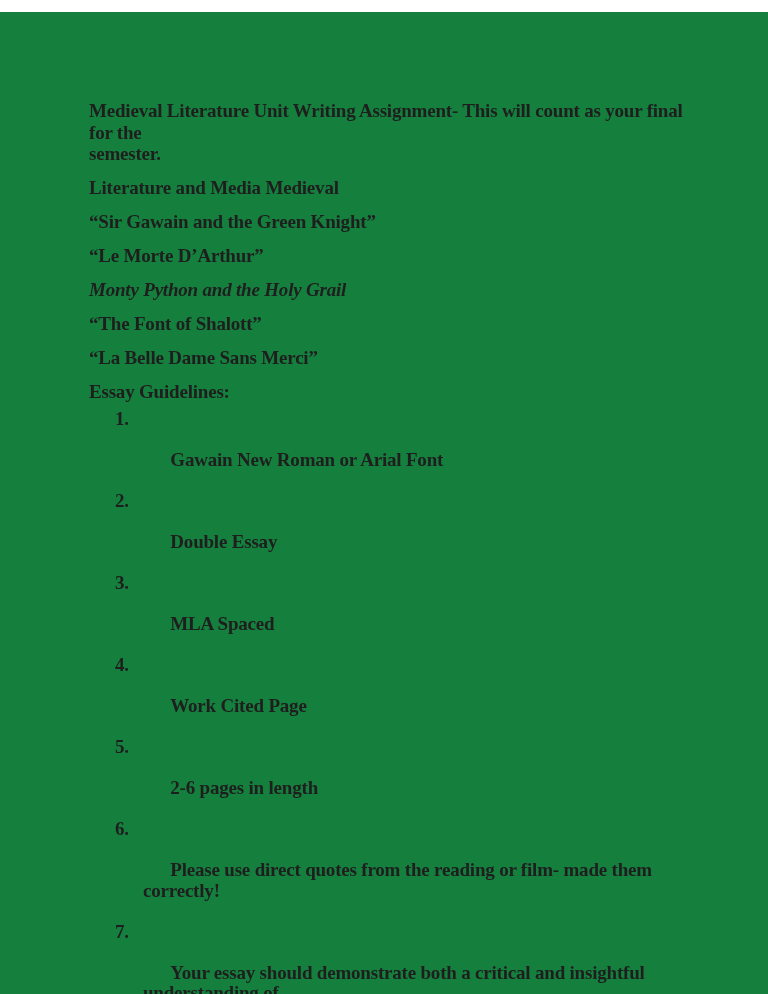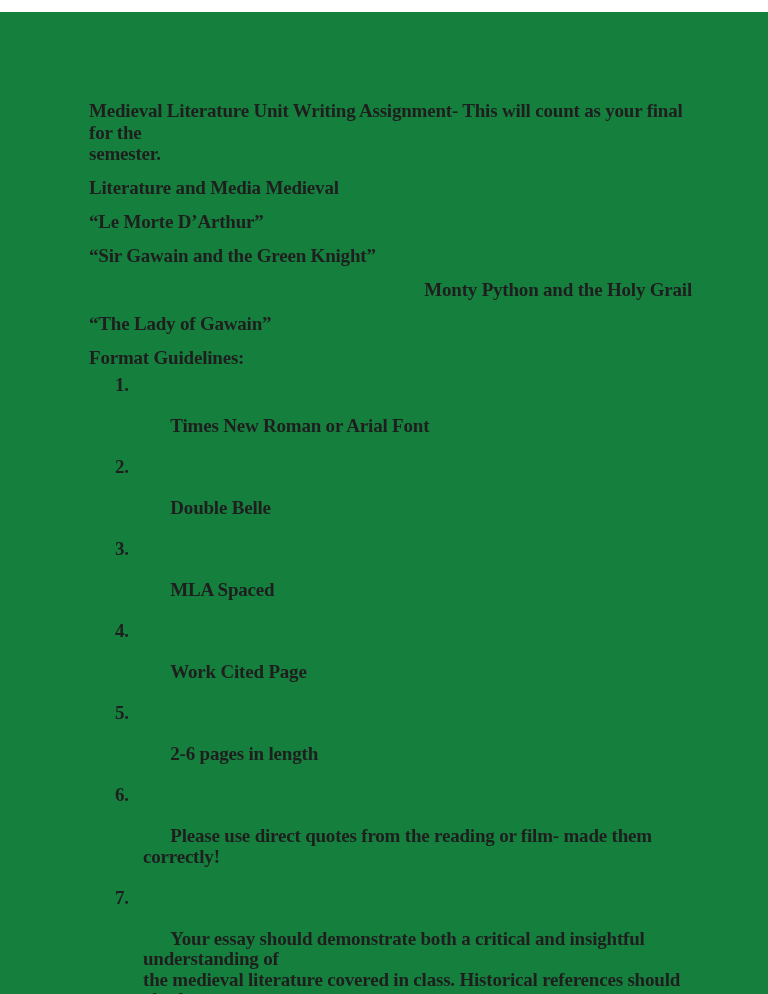--- a/index.html
+++ b/index.html
@@ -24,21 +24,21 @@
     letter-spacing: -0.2px;
     color: #1e1e1e;
     margin-top: 12px;
   }
   .para {
     margin: 0 0 12.5px 0;
     line-height: 21.5px;
     white-space: pre-wrap;
   }
   .it {
-    text-align: right;
+    font-style: italic;
   }
   ol.list {
     list-style: none;
     margin: 0;
     padding: 0;
   }
   ol.guidelines {
     margin: -6px 0 11.5px 0;
   }
   .li {
@@ -59,39 +59,40 @@
 </head>
 <body>
 
 <div class="page">
 
   <p class="para">Medieval Literature Unit Writing Assignment- This will count as your final for the
 semester.</p>
 
   <p class="para">Literature and Media Medieval</p>
 
+  <p class="para">“Sir Gawain and the Green Knight”</p>
+
   <p class="para">“Le Morte D’Arthur”</p>
-
-  <p class="para">“Sir Gawain and the Green Knight”</p>
 
   <p class="para it">Monty Python and the Holy Grail</p>
 
-  <p class="para">“The Lady of Gawain”</p>
+  <p class="para">“The Font of Shalott”</p>
 
+  <p class="para">“La Belle Dame Sans Merci”</p>
 
-  <p class="para">Format Guidelines:</p>
+  <p class="para">Essay Guidelines:</p>
 
   <ol class="list guidelines">
     <li class="li">
       <span class="num">1.</span>
-      <span>Times New Roman or Arial Font</span>
+      <span>Gawain New Roman or Arial Font</span>
     </li>
     <li class="li">
       <span class="num">2.</span>
-      <span>Double Belle</span>
+      <span>Double Essay</span>
     </li>
     <li class="li">
       <span class="num">3.</span>
       <span>MLA Spaced</span>
     </li>
     <li class="li">
       <span class="num">4.</span>
       <span>Work Cited Page</span>
     </li>
     <li class="li">

